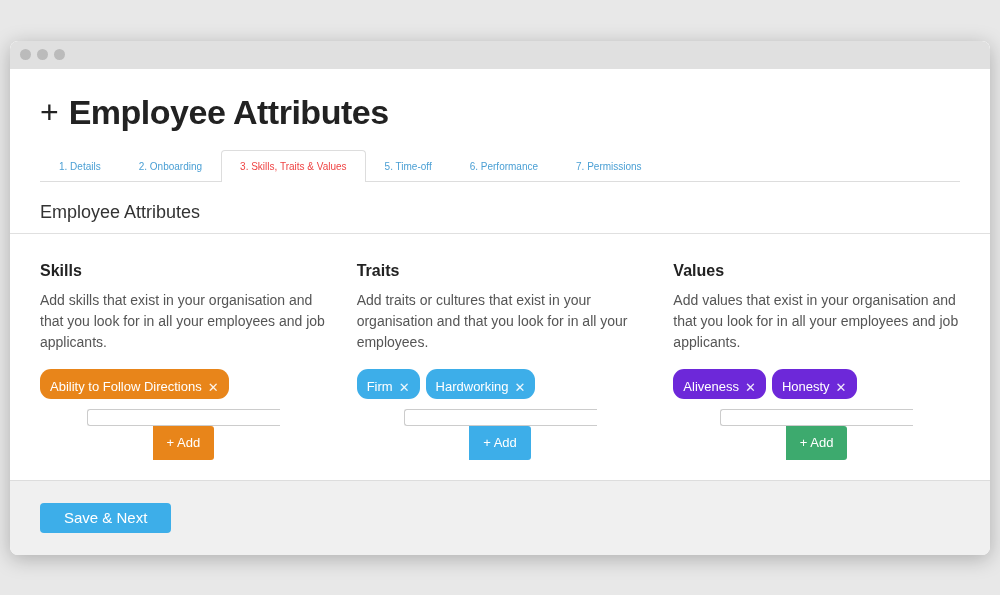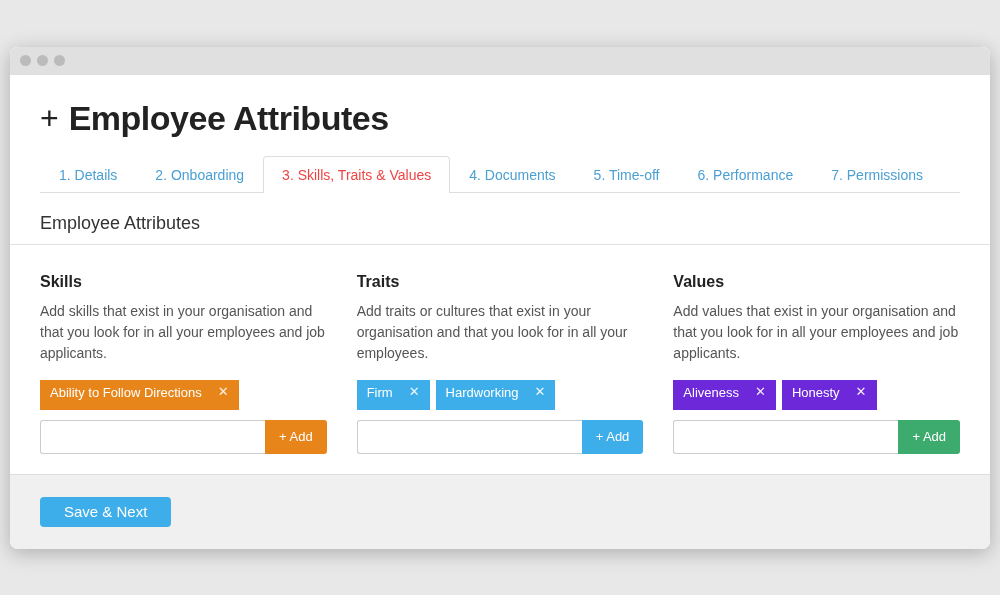--- a/index.html
+++ b/index.html
@@ -66,21 +66,21 @@
     }
 
     .tabs {
       display: flex;
       border-bottom: 1px solid #ddd;
       margin-bottom: 0;
     }
 
     .tab {
       padding: 10px 18px;
-      font-size: 14px;
+      font-size: 10px;
       color: #4a9fd4;
       cursor: pointer;
       border: 1px solid transparent;
       border-bottom: none;
       margin-bottom: -1px;
       text-decoration: none;
       white-space: nowrap;
     }
 
     .tab.active {
@@ -137,45 +137,46 @@
     .tags-row {
       display: flex;
       flex-wrap: wrap;
       gap: 6px;
       margin-bottom: 10px;
       min-height: 30px;
     }
 
     .tag {
       display: inline-flex;
-      align-items: flex-start;
+      align-items: flex-end;
       padding: 5px 10px;
-      border-radius: 0;
+      border-radius: 11px;
       font-size: 13px;
       font-weight: 500;
       color: #fff;
-      gap: 16px;
+      gap: 6px;
     }
 
     .tag-orange { background: #e8851a; }
     .tag-blue { background: #3daee9; }
     .tag-green { background: #6d28d9; }
 
     .tag-close {
       cursor: pointer;
       font-size: 13px;
       opacity: 0.9;
       line-height: 1;
     }
 
     .add-row {
       display: flex;
       align-items: center;
       gap: 0;
       margin-top: 6px;
+      flex-direction: column;
     }
 
     .add-input {
       flex: 1;
       height: 34px;
       border: 1px solid #ccc;
       border-right: none;
       padding: 0 8px;
       font-size: 13px;
       outline: none;
@@ -251,21 +252,20 @@
 
     <div class="page-title">
       <span class="plus-icon">+</span>
       <h1>Employee Attributes</h1>
     </div>
 
     <div class="tabs">
       <a class="tab">1. Details</a>
       <a class="tab">2. Onboarding</a>
       <a class="tab active">3. Skills, Traits &amp; Values</a>
-      <a class="tab">4. Documents</a>
       <a class="tab">5. Time-off</a>
       <a class="tab">6. Performance</a>
       <a class="tab">7. Permissions</a>
     </div>
 
   </div>
 
   <div class="section-header">
     <h2>Employee Attributes</h2>
   </div>

